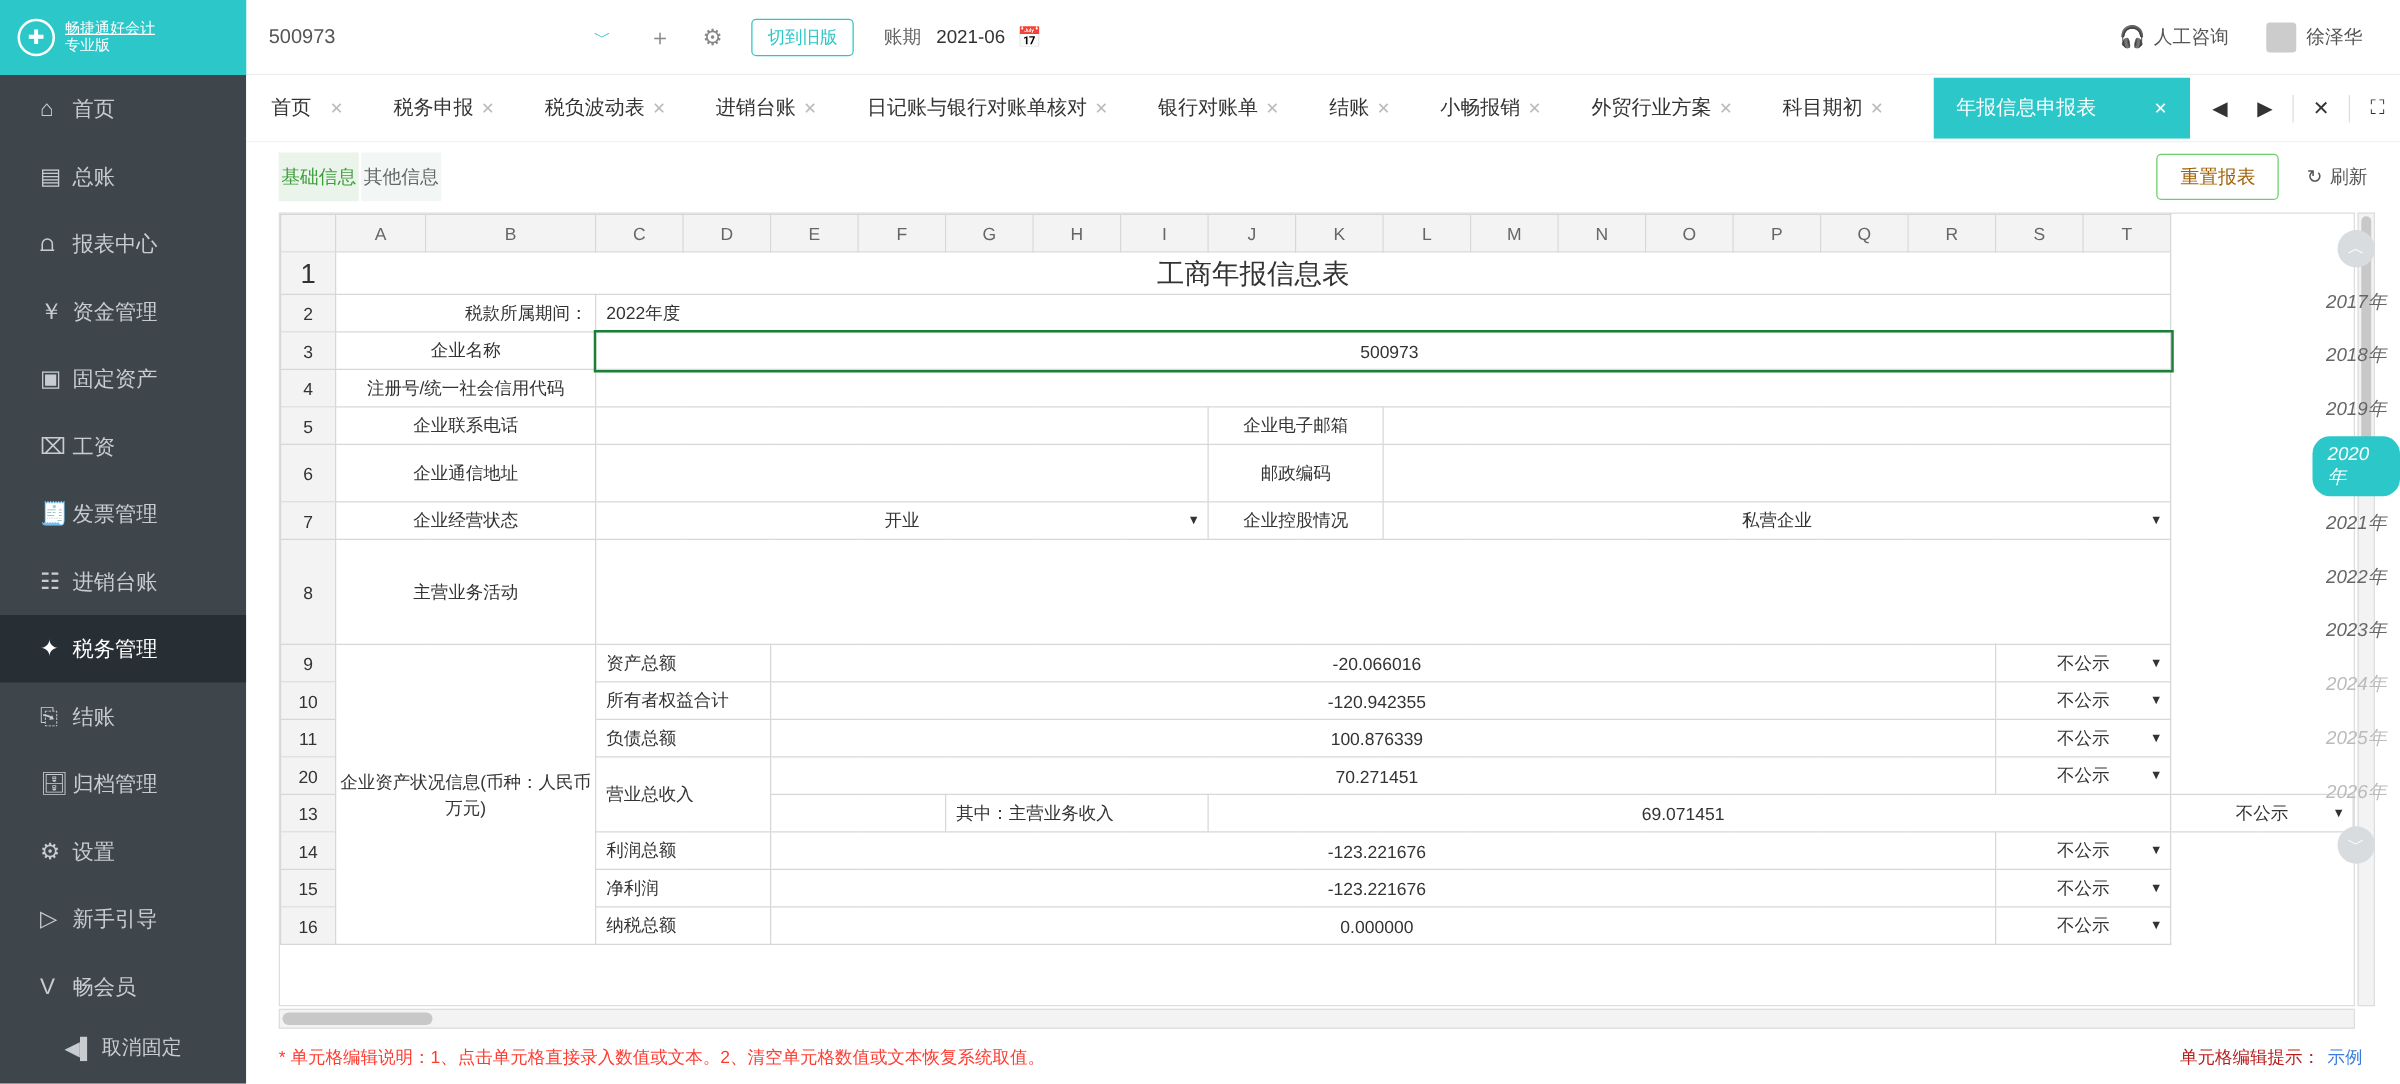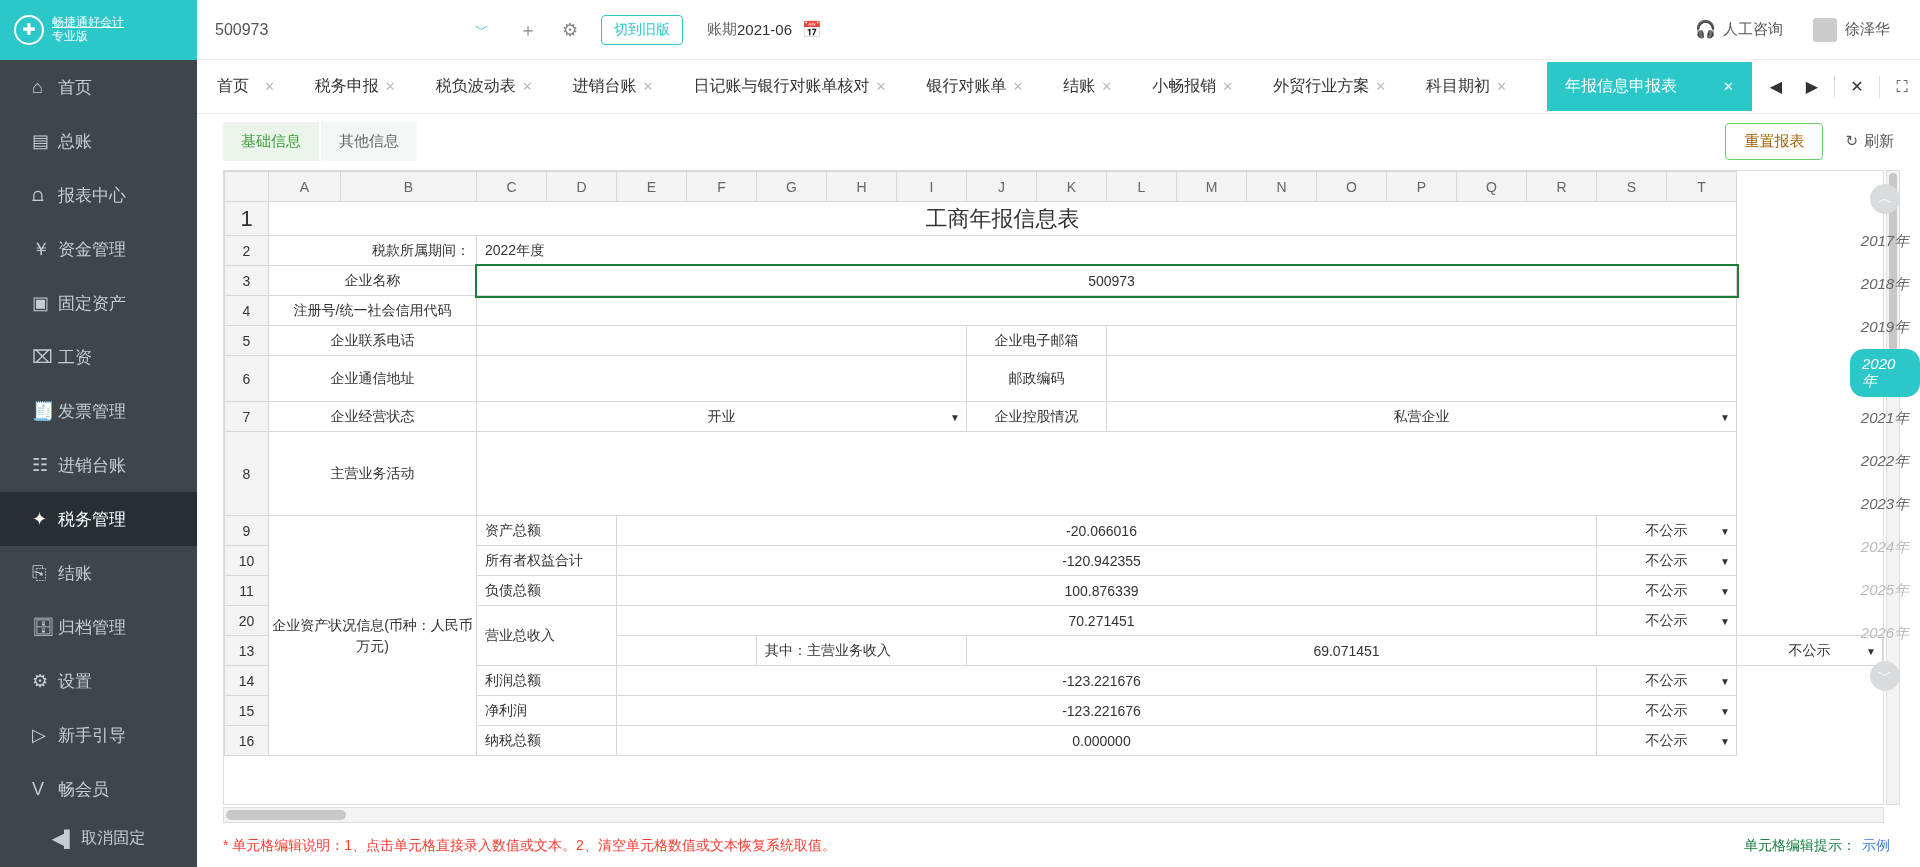--- a/index.html
+++ b/index.html
@@ -10,21 +10,21 @@
 .logo-box { width:197px; height:60px; background:#2bc7c9; display:flex; align-items:center; padding-left:14px; color:#fff; }
 .logo-icon { width:30px; height:30px; border:2px solid #fff; border-radius:50%; display:flex; align-items:center; justify-content:center; margin-right:8px; font-size:16px; }
 .logo-txt { display:flex; flex-direction:column; line-height:1.1; }
 .logo-txt .t1 { font-size:12px; font-weight:500;text-decoration:underline; }
 .logo-txt .t2 { font-size:12px; }
 .company-sel { width:310px; padding:0 18px; display:flex; align-items:center; color:#555; font-size:16px; }
 .company-sel .chev { margin-left:auto; color:#2bc7c9; font-size:14px; }
 .tb-ico { width:26px; text-align:center; color:#888; font-size:18px; cursor:pointer; margin:0 8px; }
 .old-btn { border:1px solid #2bc7c9; color:#2bc7c9; padding:5px 12px; border-radius:4px; font-size:14px; cursor:pointer; margin:0 10px; }
 .period-lbl { color:#666; font-size:15px; margin-left:14px; }
-.period-val { color:#333; font-size:15px; }
+.period-val { color:#333; font-size:15px; margin-left:12px; }
 .cal-ico { color:#2bc7c9; margin-left:10px; font-size:16px; }
 .tb-right { margin-left:auto; display:flex; align-items:center; padding-right:30px; }
 .consult { display:flex; align-items:center; color:#555; font-size:15px; margin-right:30px; cursor:pointer; }
 .consult .ico { margin-right:6px; font-size:17px; }
 .user { display:flex; align-items:center; color:#555; font-size:15px; cursor:pointer; }
 .avatar { width:24px; height:24px; background:#ccc; border-radius:3px; margin-right:8px; }
 
 
 .sidebar { position:absolute; left:0; top:60px; bottom:0; width:197px; background:#3e464c; color:#c8ccd0; }
 .nav-item { display:flex; align-items:center; height:54px; padding-left:32px; font-size:17px; cursor:pointer; }
@@ -39,21 +39,21 @@
 .tab .x { color:#bbb; margin-left:6px; font-size:13px; }
 .tab.active { background:#2bc7c9; color:#fff; padding:14px 18px; margin-right:0;gap:40px; }
 .tab.active .x { color:#fff; }
 .ts-ctrl { margin-left:auto; display:flex; align-items:center; }
 .ts-btn { width:36px; height:30px; display:flex; align-items:center; justify-content:center; color:#333; font-size:16px; cursor:pointer; }
 .ts-sep { width:1px; height:22px; background:#ddd; margin:0 4px; }
 
 
 .content { position:absolute; left:197px; top:114px; right:0; bottom:0; background:#fff; }
 .subtab-row { display:flex; align-items:center; height:54px; padding:0 26px; }
-.subtab { padding:10px 18px; font-size:15px; cursor:pointer; background:#f2f6f5; color:#666; }
+.subtab { padding:10px 2px; font-size:15px; cursor:pointer; background:#f2f6f5; color:#666; }
 .subtab.active { background:#eaf4ea; color:#3c9d3c; }
 .subtab + .subtab { margin-left:2px; }
 .st-right { margin-left:auto; display:flex; align-items:center; gap:22px; }
 .reset-btn { border:1px solid #6ace6a; color:#a16207; padding:8px 18px; border-radius:4px; font-size:15px; cursor:pointer; }
 .refresh { display:flex; align-items:center; color:#555; font-size:15px; cursor:pointer; }
 .refresh .ico { margin-right:6px; }
 
 
 .sheet-wrap { position:absolute; left:26px; right:36px; top:56px; bottom:62px; border:1px solid #ddd; }
 .sheet { width:100%; border-collapse:collapse; table-layout:fixed; }
@@ -69,21 +69,21 @@
 .dd-caret { position:absolute; right:6px; top:50%; transform:translateY(-50%); color:#333; font-size:10px; }
 .active-cell { outline:2px solid #1a7f37; position:relative; text-align:left; padding-left:10px; }
 .hscroll { position:absolute; left:26px; right:36px; bottom:44px; height:16px; background:#f3f3f3; border:1px solid #ddd; }
 .hscroll .thumb { position:absolute; left:2px; top:2px; height:10px; width:120px; background:#c8c8c8; border-radius:5px; }
 .vscroll { position:absolute; right:20px; top:56px; bottom:62px; width:14px; background:#f3f3f3; border:1px solid #ddd; }
 .vscroll .thumb { position:absolute; top:2px; left:2px; width:8px; height:200px; background:#c8c8c8; border-radius:4px; }
 
 
 .footnote { position:absolute; left:26px; right:30px; bottom:12px; display:flex; align-items:center; font-size:14px; }
 .footnote .warn { color:#ff3b30; }
-.footnote .rt { margin-left:auto; color:#15803d; }
+.footnote .rt { margin-left:auto; color:#b91c1c; }
 .footnote .ex { color:#3b7bd8; margin-left:6px; cursor:pointer; }
 
 
 .year-rail { position:absolute; right:0; top:56px; bottom:60px; width:70px; display:flex; flex-direction:column; align-items:center; padding-top:8px; }
 .yr-nav { width:30px; height:30px; border-radius:50%; background:#d9dcdf; color:#fff; display:flex; align-items:center; justify-content:center; font-size:14px; cursor:pointer; margin:6px 0; }
 .yr { font-size:15px; color:#666; padding:12px 0; cursor:pointer;font-style:italic; }
 .yr.active { background:#2bc7c9; color:#fff; border-radius:14px; padding:6px 12px; }
 .yr.dis { color:#bbb; }
 </style>
 </head>

